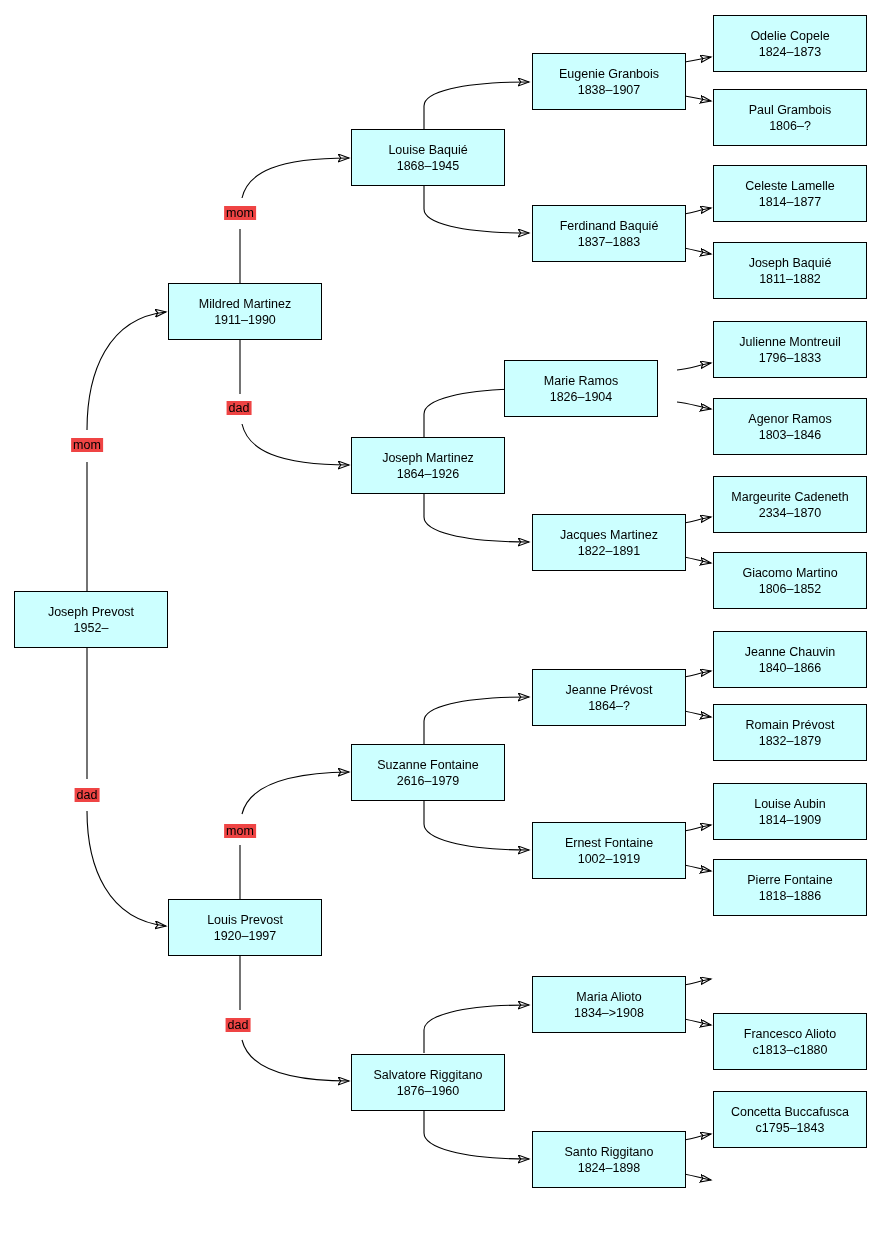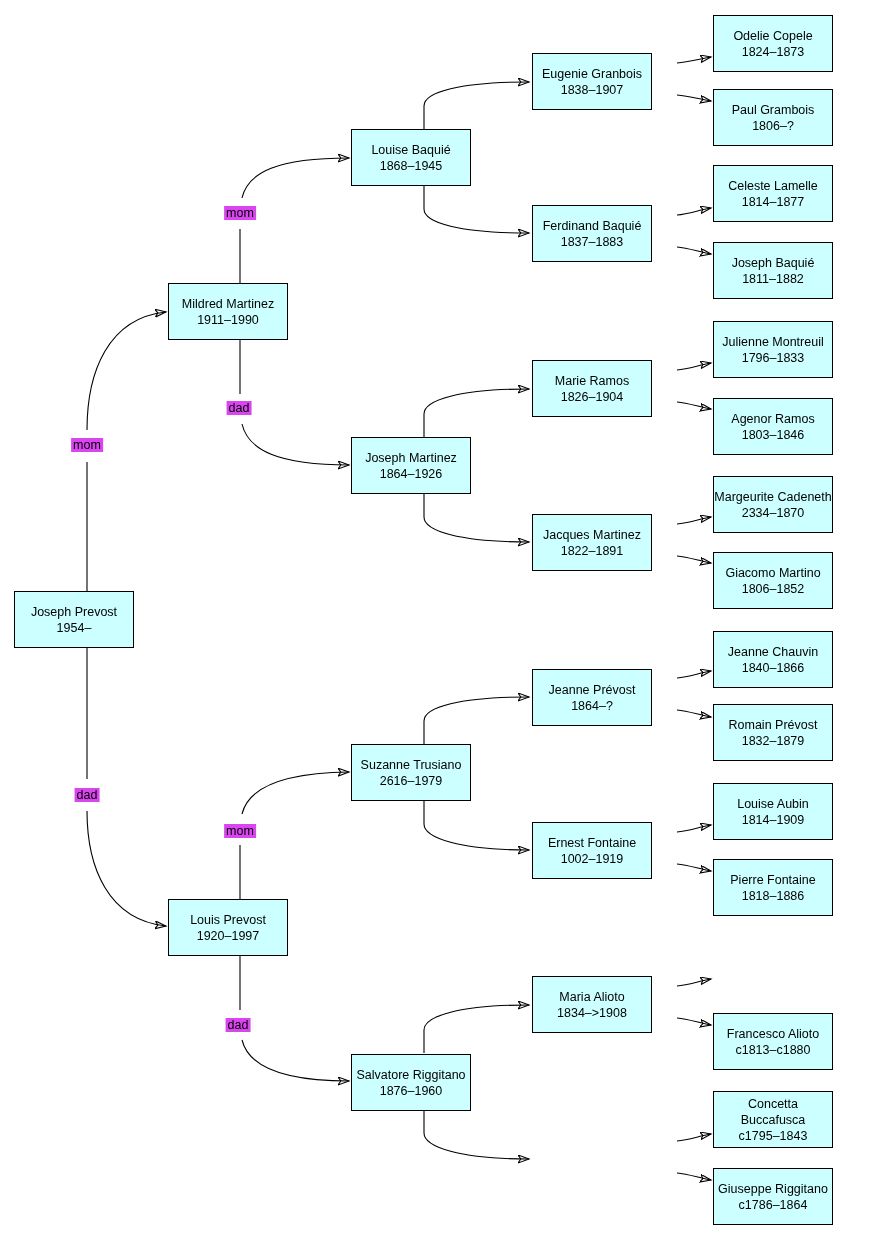--- a/index.html
+++ b/index.html
@@ -8,31 +8,31 @@
     width:872px;height:1241px;
     background:#fff;
     font-family:"Liberation Sans",sans-serif;
     color:#000;
     overflow:hidden;
   }
   svg.edges{position:absolute;left:0;top:0;z-index:1;}
   svg.edges path{stroke:#000;stroke-width:1.1;fill:none;}
   .node{
     position:absolute;z-index:2;
-    width:120px;height:57px;box-sizing:border-box;
+    width:154px;height:57px;box-sizing:border-box;
     background:#ccffff;border:1px solid #000;
     display:flex;flex-direction:column;align-items:center;justify-content:center;
     text-align:center;font-size:12.5px;line-height:16px;
     cursor:default;
   }
   .edge-label{
     position:absolute;z-index:3;
     transform:translate(-50%,-50%);
     font-size:12.5px;line-height:14px;
-    background:#d946ef;padding:0 2px;
+    background:#ef4444;padding:0 2px;
   }
 </style>
 </head>
 <body>
 
 <div class="canvas">
 
   <svg class="edges" width="872" height="1241" viewBox="0 0 872 1241">
     <defs>
       <marker id="arrow" markerUnits="userSpaceOnUse" markerWidth="13" markerHeight="10" refX="11" refY="4" orient="auto">
@@ -80,77 +80,81 @@
     <path d="M677,832 C689,831 699,827 711,825" marker-end="url(#arrow)"></path>
     <path d="M677,864 C689,865 699,869 711,871" marker-end="url(#arrow)"></path>
     <path d="M677,986 C689,985 699,981 711,979" marker-end="url(#arrow)"></path>
     <path d="M677,1018 C689,1019 699,1023 711,1025" marker-end="url(#arrow)"></path>
     <path d="M677,1141 C689,1140 699,1136 711,1134" marker-end="url(#arrow)"></path>
     <path d="M677,1173 C689,1174 699,1178 711,1180" marker-end="url(#arrow)"></path>
   </svg>
 
   <div class="node" style="left:14px;top:591px">
     <span>Joseph Prevost</span>
-    <span>1954–</span>
+    <span>1952–</span>
   </div>
 
   <div class="node" style="left:168px;top:283px">
     <span>Mildred Martinez</span>
     <span>1911–1990</span>
   </div>
   <div class="node" style="left:168px;top:899px">
     <span>Louis Prevost</span>
     <span>1920–1997</span>
   </div>
 
   <div class="node" style="left:351px;top:129px">
     <span>Louise Baquié</span>
     <span>1868–1945</span>
   </div>
   <div class="node" style="left:351px;top:437px">
     <span>Joseph Martinez</span>
     <span>1864–1926</span>
   </div>
   <div class="node" style="left:351px;top:744px">
-    <span>Suzanne Trusiano</span>
+    <span>Suzanne Fontaine</span>
     <span>2616–1979</span>
   </div>
   <div class="node" style="left:351px;top:1054px">
     <span>Salvatore Riggitano</span>
     <span>1876–1960</span>
   </div>
 
   <div class="node" style="left:532px;top:53px">
     <span>Eugenie Granbois</span>
     <span>1838–1907</span>
   </div>
   <div class="node" style="left:532px;top:205px">
     <span>Ferdinand Baquié</span>
     <span>1837–1883</span>
   </div>
-  <div class="node" style="left:532px;top:360px">
+  <div class="node" style="left:504px;top:360px">
     <span>Marie Ramos</span>
     <span>1826–1904</span>
   </div>
   <div class="node" style="left:532px;top:514px">
     <span>Jacques Martinez</span>
     <span>1822–1891</span>
   </div>
   <div class="node" style="left:532px;top:669px">
     <span>Jeanne Prévost</span>
     <span>1864–?</span>
   </div>
   <div class="node" style="left:532px;top:822px">
     <span>Ernest Fontaine</span>
     <span>1002–1919</span>
   </div>
   <div class="node" style="left:532px;top:976px">
     <span>Maria Alioto</span>
     <span>1834–&gt;1908</span>
   </div>
+  <div class="node" style="left:532px;top:1131px">
+    <span>Santo Riggitano</span>
+    <span>1824–1898</span>
+  </div>
 
   <div class="node" style="left:713px;top:15px">
     <span>Odelie Copele</span>
     <span>1824–1873</span>
   </div>
   <div class="node" style="left:713px;top:89px">
     <span>Paul Grambois</span>
     <span>1806–?</span>
   </div>
   <div class="node" style="left:713px;top:165px">
@@ -193,24 +197,20 @@
     <span>Pierre Fontaine</span>
     <span>1818–1886</span>
   </div>
   <div class="node" style="left:713px;top:1013px">
     <span>Francesco Alioto</span>
     <span>c1813–c1880</span>
   </div>
   <div class="node" style="left:713px;top:1091px">
     <span>Concetta Buccafusca</span>
     <span>c1795–1843</span>
-  </div>
-  <div class="node" style="left:713px;top:1168px">
-    <span>Giuseppe Riggitano</span>
-    <span>c1786–1864</span>
   </div>
 
   <span class="edge-label" style="left:87px;top:445px">mom</span>
   <span class="edge-label" style="left:87px;top:795px">dad</span>
   <span class="edge-label" style="left:240px;top:213px">mom</span>
   <span class="edge-label" style="left:239px;top:408px">dad</span>
   <span class="edge-label" style="left:240px;top:831px">mom</span>
   <span class="edge-label" style="left:238px;top:1025px">dad</span>
 
 </div>

